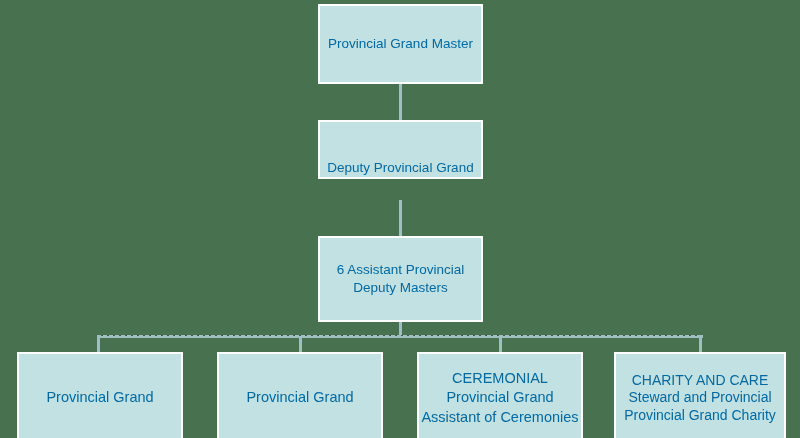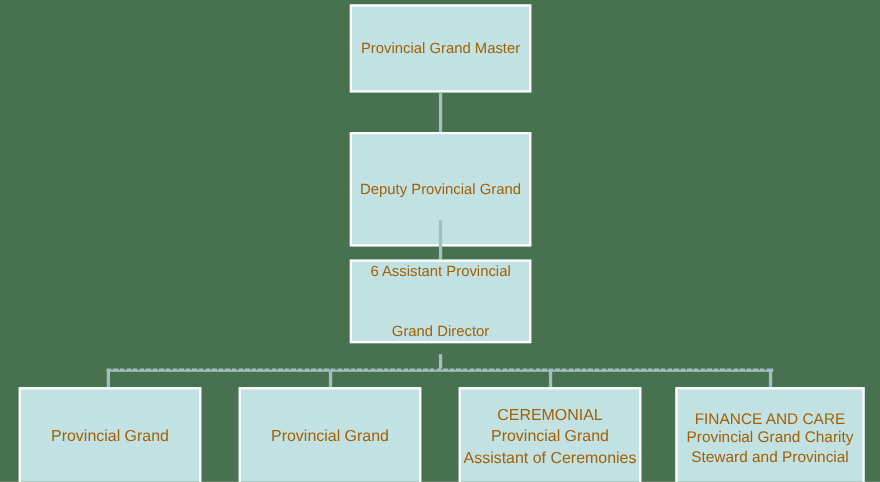--- a/index.html
+++ b/index.html
@@ -8,27 +8,27 @@
     font-family:"Liberation Sans",sans-serif;
   }
   .stage{
     position:relative;width:800px;height:438px;
     background:#48714f;overflow:hidden;
   }
   .node{
     position:absolute;box-sizing:border-box;
     background:#c1e1e3;border:2px solid #ffffff;
     display:flex;flex-direction:column;justify-content:center;align-items:center;
-    text-align:center;color:#a16207;
+    text-align:center;color:#0369a1;
   }
   .node .line{width:100%;}
   .tier{left:318px;width:165px;font-size:13.5px;line-height:18px;}
   .node-root{top:4px;height:80px;}
-  .node-deputy{top:120px;height:104px;}
-  .node-assistant{top:236px;height:76px;justify-content:space-between;}
+  .node-deputy{top:120px;height:59px;justify-content:flex-end;}
+  .node-assistant{top:236px;height:86px;}
   .dept{top:352px;height:92px;font-size:14.5px;line-height:19.5px;}
   .dept-finance{left:17px;width:166px;}
   .dept-organisation{left:217px;width:166px;}
   .dept-ceremonial{left:417px;width:166px;}
   .dept-charity{left:614px;width:172px;font-size:14px;line-height:17.5px;}
   .vline{position:absolute;width:3px;background:#9fbfc1;}
   .v1{left:399px;top:84px;height:36px;}
   .v2{left:399px;top:200px;height:36px;}
   .v3{left:399px;top:322px;height:14px;}
   .drop{top:336px;height:17px;}
@@ -54,21 +54,21 @@
   <div class="vline v1"></div>
 
   <div class="node tier node-deputy">
     <div class="line">Deputy Provincial Grand</div>
   </div>
 
   <div class="vline v2"></div>
 
   <div class="node tier node-assistant">
     <div class="line">6 Assistant Provincial</div>
-    <div class="line">Grand Director</div>
+    <div class="line">Deputy Masters</div>
   </div>
 
   <div class="vline v3"></div>
   <div class="hline">
     <div class="dots"></div>
   </div>
   <div class="vline drop d1"></div>
   <div class="vline drop d2"></div>
   <div class="vline drop d3"></div>
   <div class="vline drop d4"></div>
@@ -81,18 +81,18 @@
     <div class="line">Provincial Grand</div>
   </div>
 
   <div class="node dept dept-ceremonial">
     <div class="line">CEREMONIAL</div>
     <div class="line">Provincial Grand</div>
     <div class="line">Assistant of Ceremonies</div>
   </div>
 
   <div class="node dept dept-charity">
-    <div class="line">FINANCE AND CARE</div>
+    <div class="line">CHARITY AND CARE</div>
+    <div class="line">Steward and Provincial</div>
     <div class="line">Provincial Grand Charity</div>
-    <div class="line">Steward and Provincial</div>
   </div>
 
 </div>
 
 </body></html>

